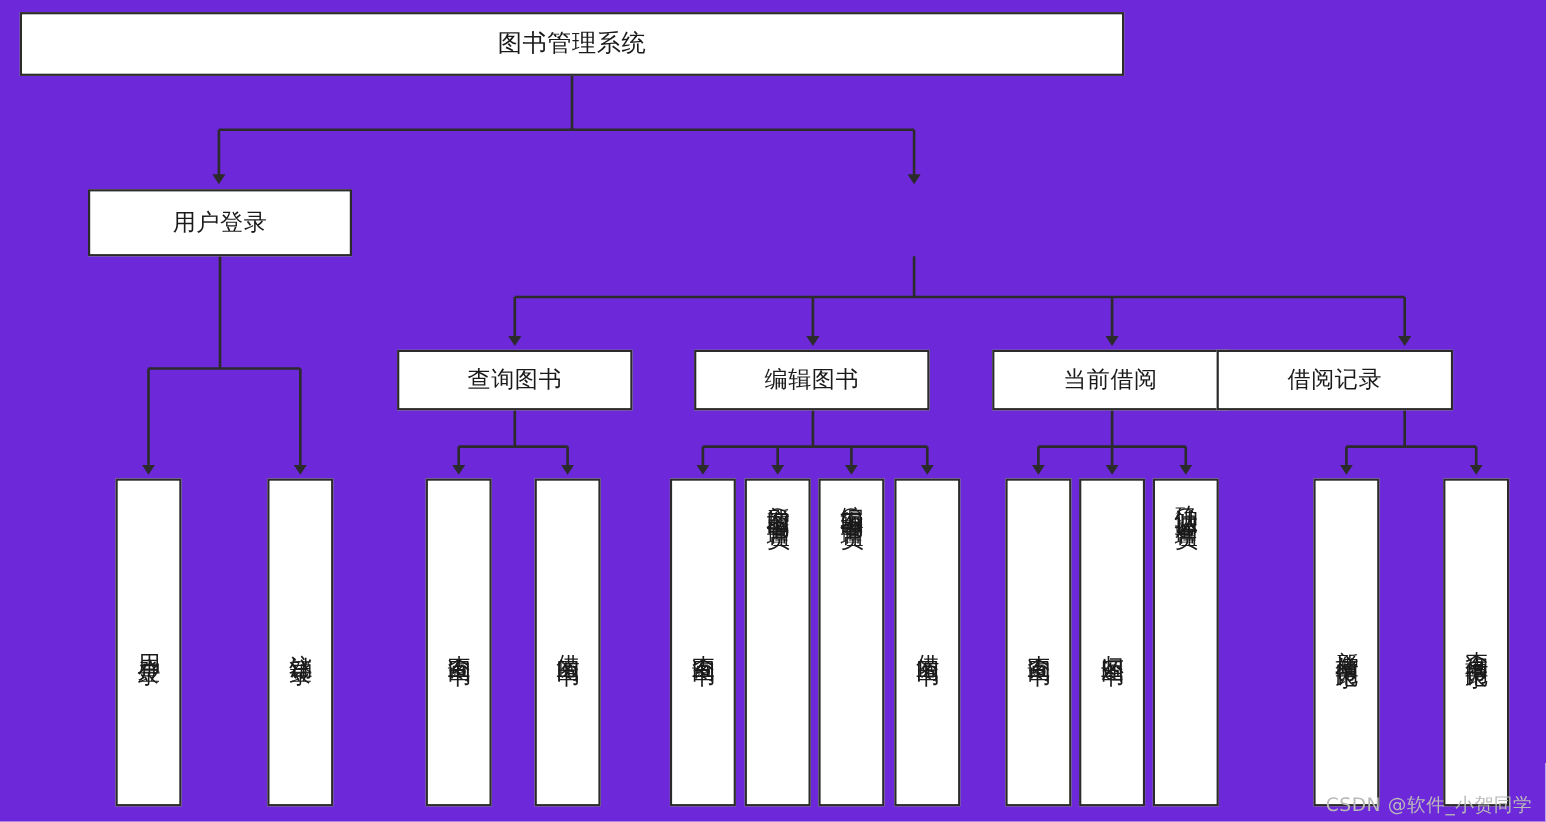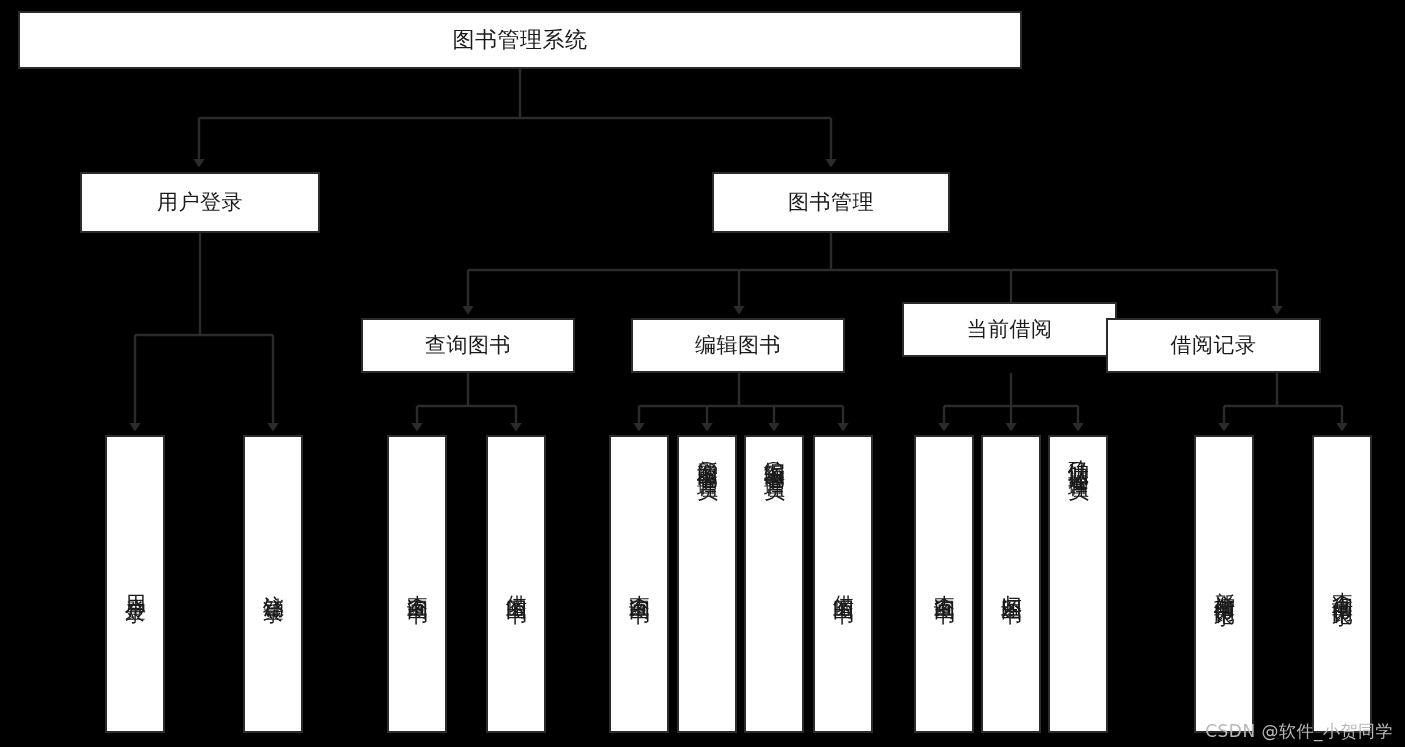--- a/index.html
+++ b/index.html
@@ -8,21 +8,21 @@
     padding: 0;
     background: #ffffff;
   }
   body {
     font-family: "DejaVu Sans", "Liberation Sans", sans-serif;
   }
   #diagram {
     position: relative;
     width: 1405px;
     height: 747px;
-    background: #000000;
+    background: #6d28d9;
     overflow: hidden;
   }
   svg.connectors {
     position: absolute;
     left: 0;
     top: 0;
     width: 1405px;
     height: 747px;
     pointer-events: none;
   }
@@ -133,33 +133,30 @@
   </svg>
 
   <div class="node horiz" id="node-root" style="left:18px; top:11px; width:1004px; height:58px;">
     <span class="label">图书管理系统</span>
   </div>
 
   <div class="node horiz" style="left:80px; top:172px; width:240px; height:61px;">
     <span class="label">用户登录</span>
   </div>
 
-  <div class="node horiz" style="left:712px; top:172px; width:238px; height:61px;">
-    <span class="label">图书管理</span>
-  </div>
 
   <div class="node horiz" style="left:361px; top:318px; width:214px; height:55px;">
     <span class="label">查询图书</span>
   </div>
 
   <div class="node horiz" style="left:631px; top:318px; width:214px; height:55px;">
     <span class="label">编辑图书</span>
   </div>
 
-  <div class="node horiz" style="left:902px; top:302px; width:215px; height:55px;">
+  <div class="node horiz" style="left:902px; top:318px; width:215px; height:55px;">
     <span class="label">当前借阅</span>
   </div>
 
   <div class="node horiz" style="left:1106px; top:318px; width:215px; height:55px;">
     <span class="label">借阅记录</span>
   </div>
 
   <div class="node vert mid" style="left:105px; top:435px; width:60px; height:298px;">
     <span class="label">用户登录</span>
   </div>

